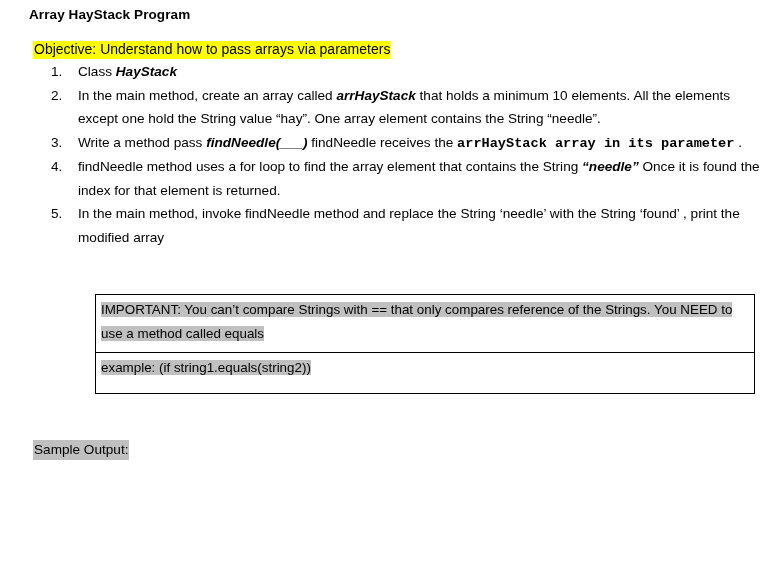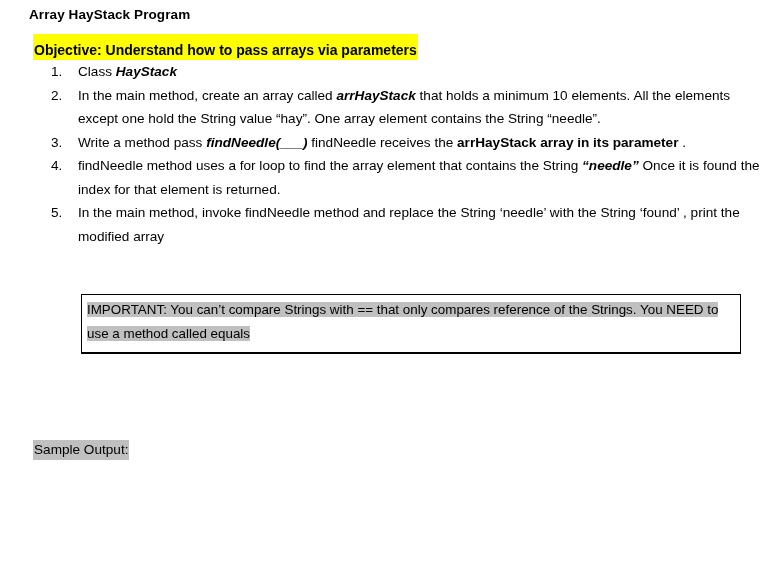--- a/index.html
+++ b/index.html
@@ -25,25 +25,25 @@
     position: absolute;
     left: 29px;
     top: 7px;
     font-size: 13.5px;
     font-weight: bold;
     letter-spacing: 0.1px;
   }
   .objective {
     position: absolute;
     left: 33px;
-    top: 34px;
+    top: 41px;
     font-size: 14px;
-    font-weight: bold;
+    font-weight: normal;
     background: #FFFF00;
-    padding: 8px 1px 1px 1px;
+    padding: 0 1px 1px 1px;
     line-height: 17px;
     white-space: nowrap;
   }
   ol.task-list {
     position: absolute;
     left: 36px;
     top: 60px;
     width: 700px;
     margin: 0;
     padding: 0 0 0 30px;
@@ -53,26 +53,26 @@
   }
   ol.task-list > li {
     padding-left: 12px;
     margin: 0 0 0 0;
   }
   ol.task-list > li::marker {
     font-size: 13.6px;
   }
   .li-text { display: block; }
   i.it { font-style: italic; font-weight: bold; }
-  b.bd { font-weight: bold; }
+  b.bd { font-weight: bold; font-family: Liberation Mono, monospace; }
 
   
   .note-box {
     position: absolute;
-    left: 81px;
+    left: 95px;
     top: 294px;
     width: 660px;
     border: 1px solid #000000;
     box-sizing: border-box;
     background: #ffffff;
   }
   .note-row {
     box-sizing: border-box;
     padding: 3px 5px 4px 5px;
   }
@@ -135,18 +135,21 @@
       </li>
     <li>
         <span class="li-text"><span>In the main method, invoke findNeedle method and replace the String ‘needle’ with the String ‘found’ , print the modified array</span></span>
       </li>
   </ol>
 
   <div class="note-box">
     <div class="note-row first">
       <span class="note-text"><span class="hl-gray">IMPORTANT: You can’t compare Strings with == that only compares reference of the Strings. You NEED to use a method called equals</span></span>
     </div>
+    <div class="note-row second">
+      <span class="note-text"><span class="hl-gray">example: (if string1.equals(string2))</span></span>
+    </div>
   </div>
 
   <div class="sample-label">Sample Output:</div>
 
 
 </div>
 
 </body></html>

